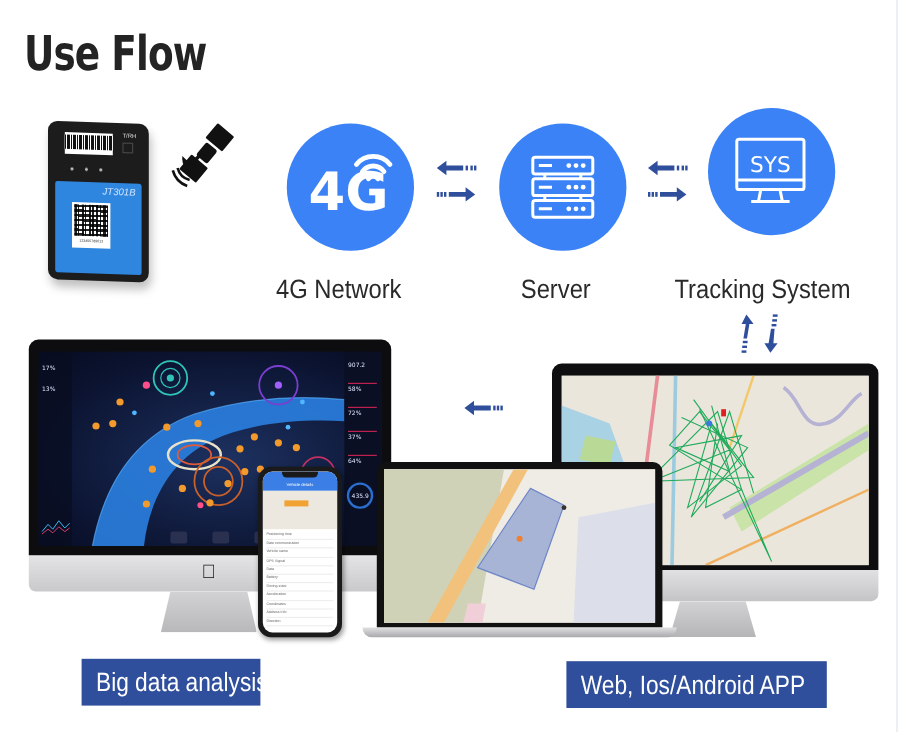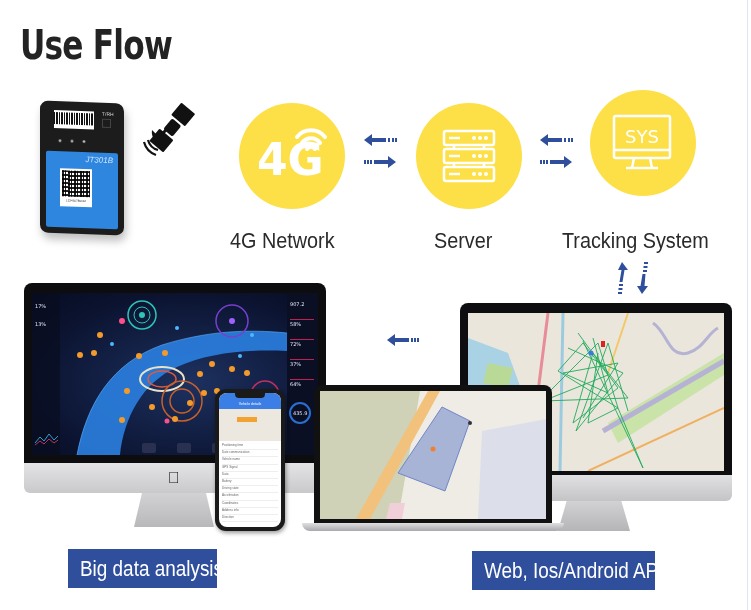--- a/index.html
+++ b/index.html
@@ -43,21 +43,21 @@
     background-image:
       repeating-linear-gradient(0deg, #222 0 2px, transparent 2px 4px),
       repeating-linear-gradient(90deg, #222 0 2px, #fff 2px 3px, #222 3px 4px, #fff 4px 6px);
     background-blend-mode: multiply;
   }
   .device .qr .num { font-size: 3px; color: #333; text-align: center; margin-top: 2px; }
 
   .satellite { position: absolute; left: 140px; top: 100px; width: 62px; height: 58px; }
 
   
-  .node { position: absolute; width: 106px; height: 106px; border-radius: 50%; background: #fde047; text-decoration: underline; }
+  .node { position: absolute; width: 106px; height: 106px; border-radius: 50%; background: #3b82f6; text-decoration: underline; }
   .node svg { position: absolute; left: 0; top: 0; }
   .node-label { position: absolute; font-size: 22px; color: #2a2a2a; white-space: nowrap; transform: scaleX(0.9); transform-origin: left top; }
 
   .arrow { position: absolute; }
 
   
   .imac1 { position: absolute; left: 24px; top: 283px; width: 302px; height: 250px; }
   .imac1 .bezel { position: absolute; left: 0; top: 0; width: 302px; height: 180px; background: #0d0d0f; border-radius: 8px 8px 0 0; }
   .imac1 .screen {
     position: absolute; left: 8px; top: 10px; width: 286px; height: 162px;
@@ -394,15 +394,15 @@
       <div class="row">
           <span>Direction</span>
         </div>
     </div>
   </div>
 </div>
 
 <div class="badge" style="left:68px; top:549px; width:149px;text-align:right;">
   <span>Big data analysis</span>
 </div>
-<div class="badge" style="left:472px; top:551px; width:183px;text-align:right;">
+<div class="badge" style="left:472px; top:551px; width:217px;text-align:right;">
   <span>Web, Ios/Android APP</span>
 </div>
 
 </body></html>

